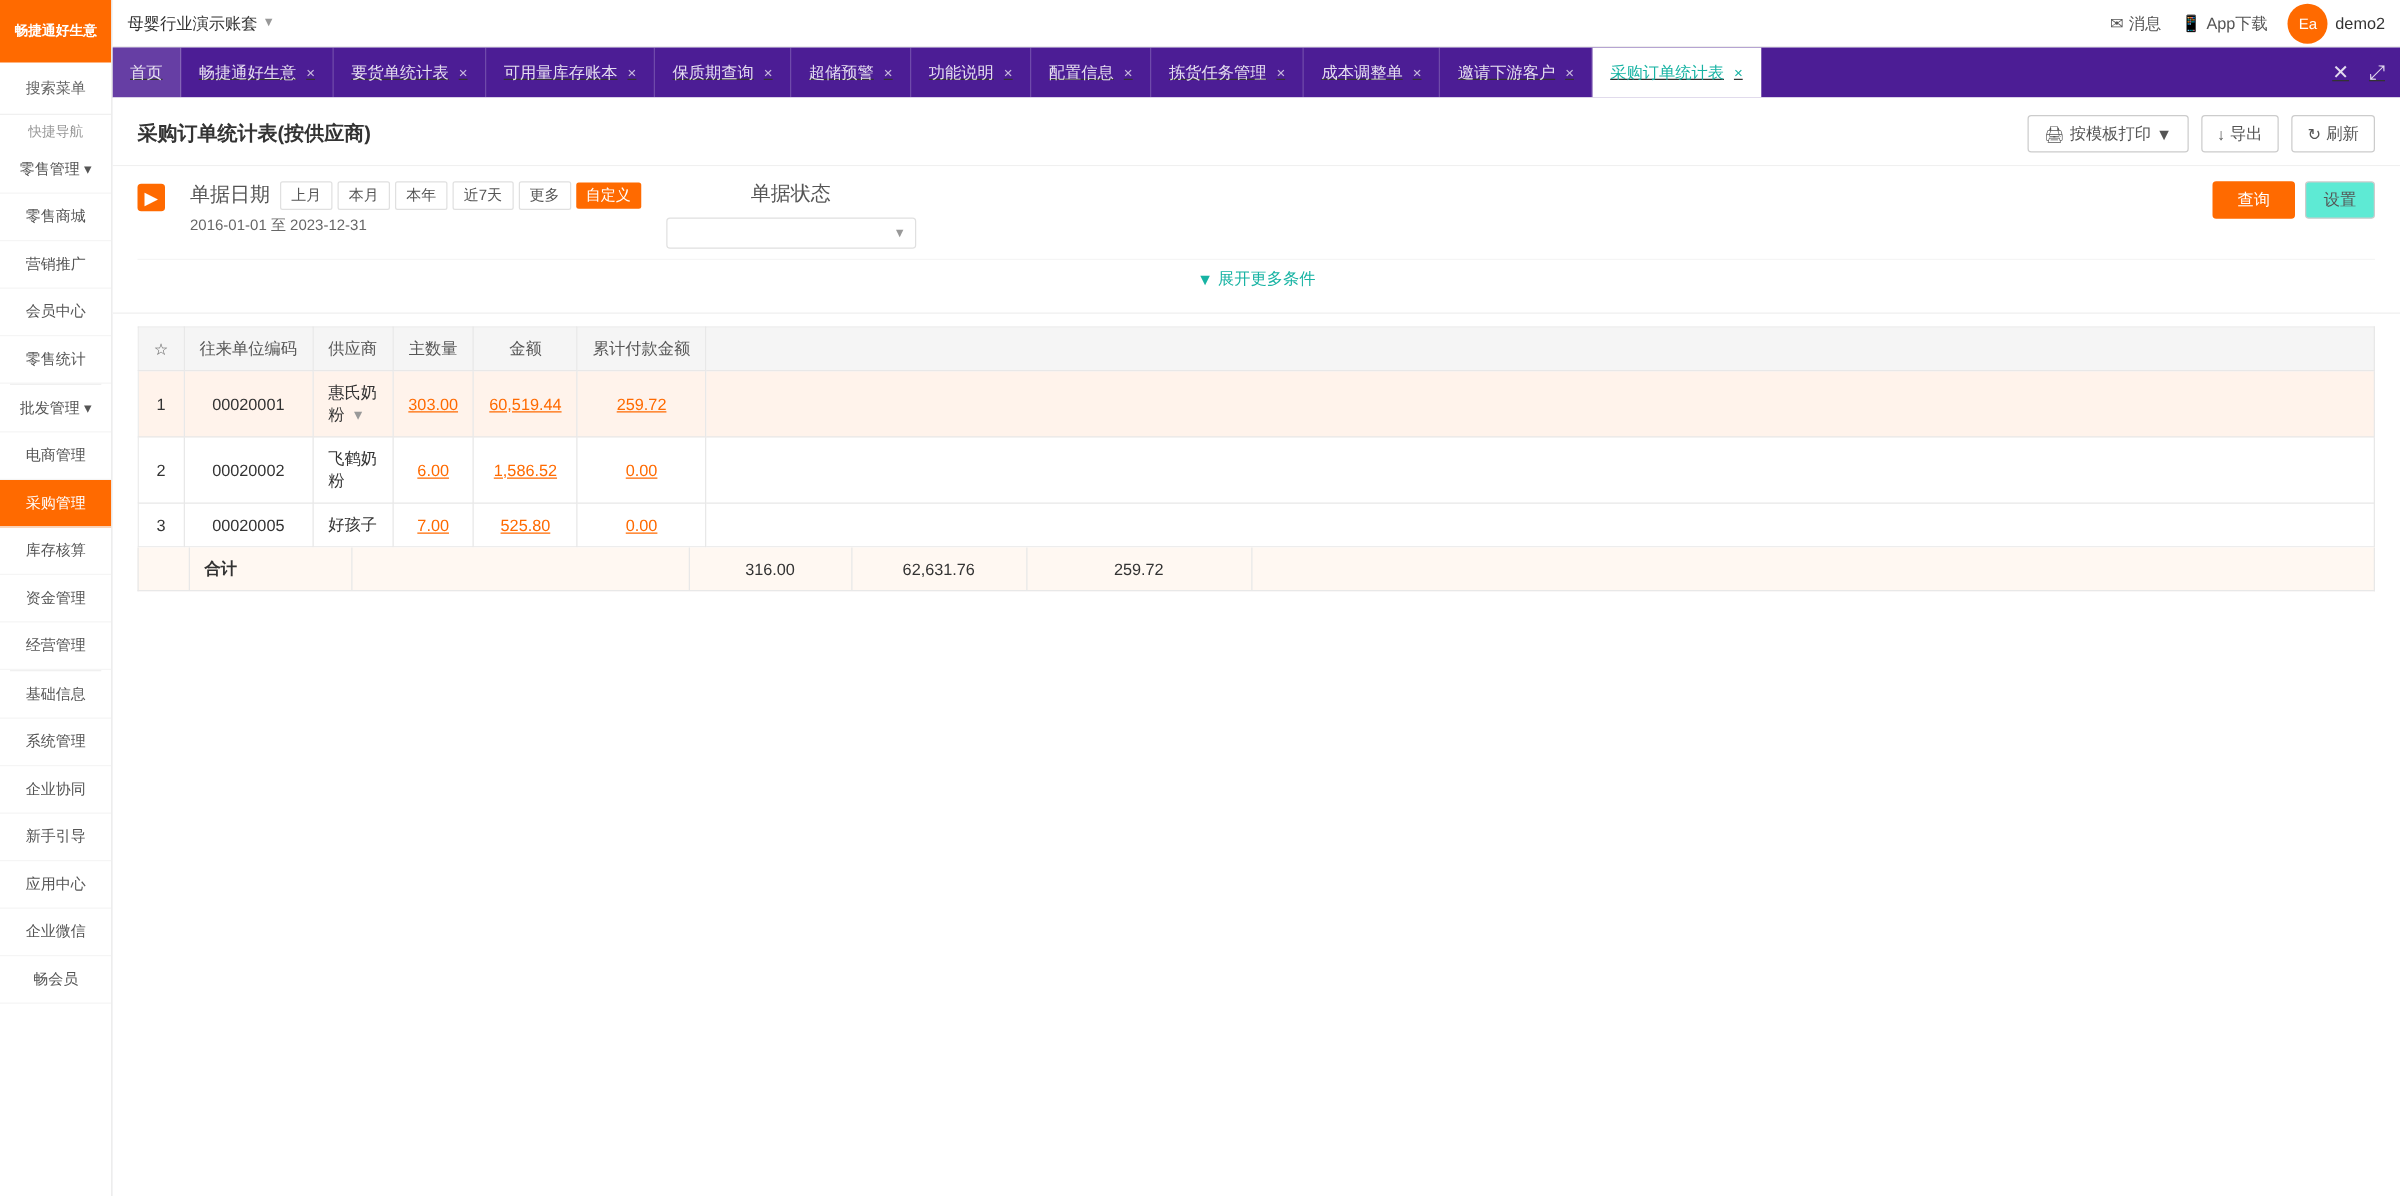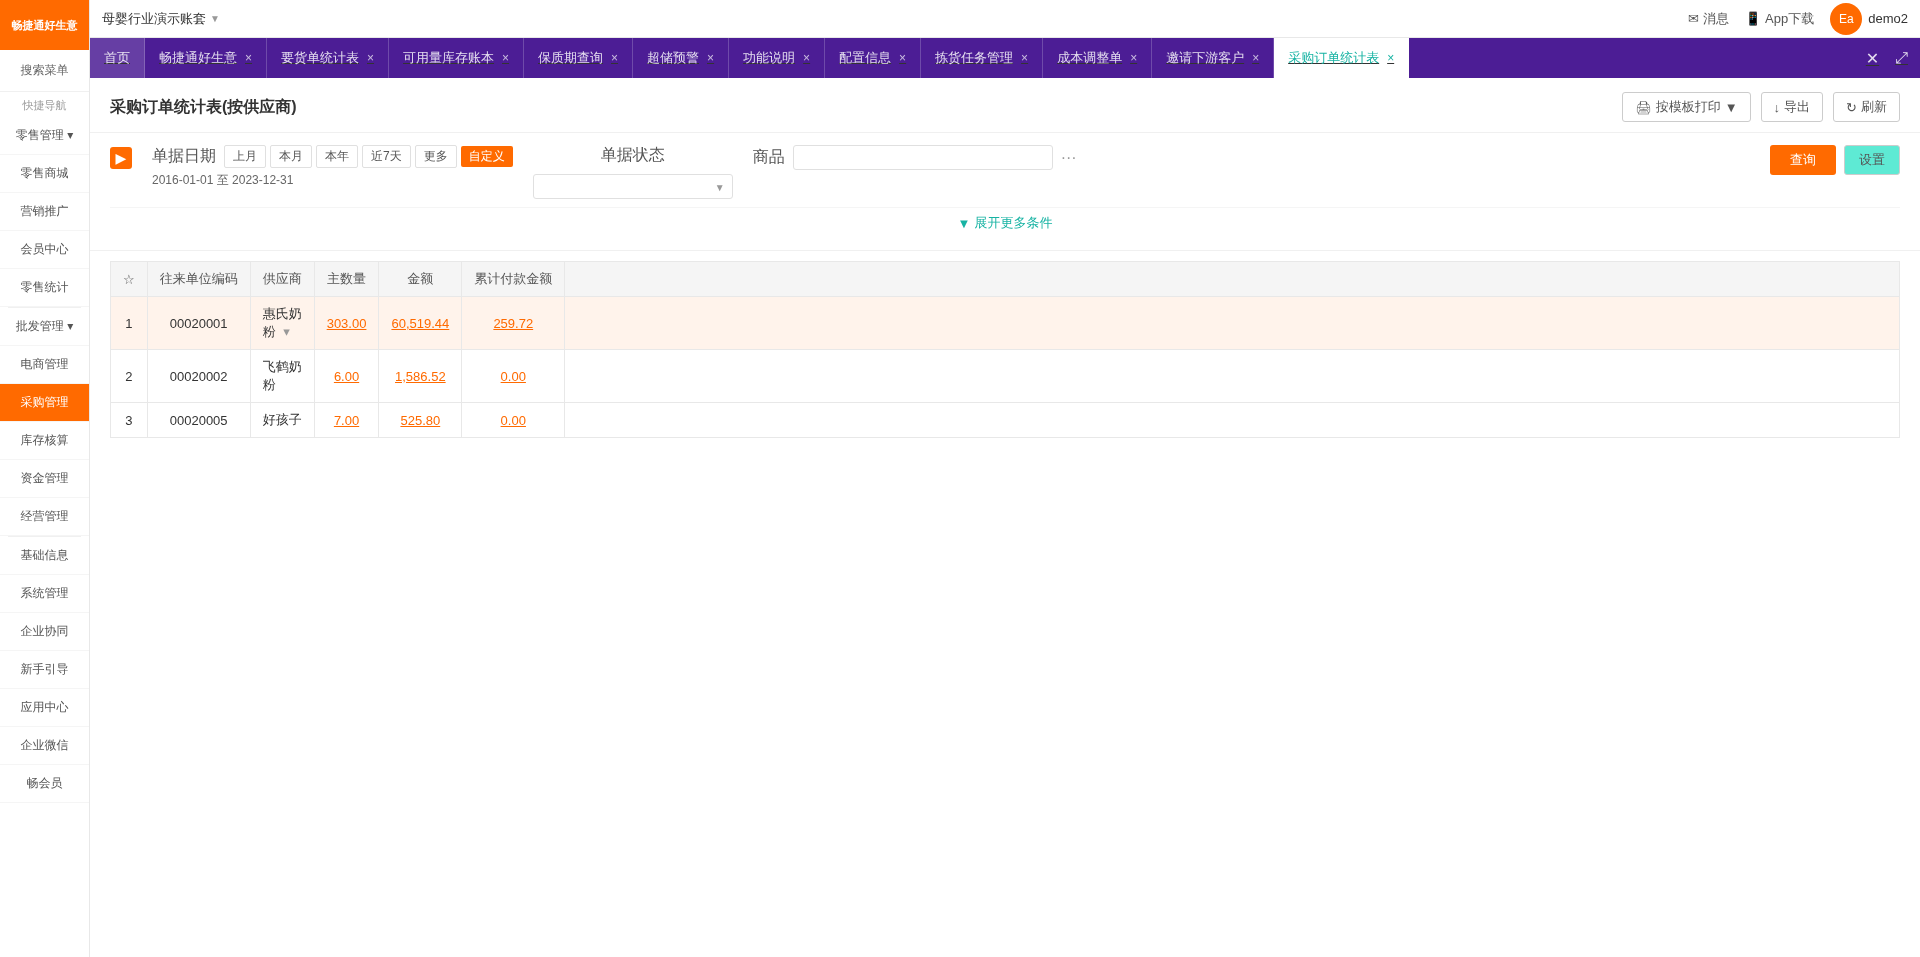--- a/index.html
+++ b/index.html
@@ -239,25 +239,20 @@
           <div style="display:flex;align-items:center;gap:8px;flex-direction:column;">
             <span class="filter-label">单据状态</span>
             <div class="select-wrapper">
               <select class="filter-select">
                 <option value=""></option>
               </select>
               <span class="select-arrow">▼</span>
             </div>
           </div>
 
-          <div style="display:flex;align-items:center;gap:8px;">
-            <span class="filter-label">商品</span>
-            <input type="text" class="filter-input" style="min-width: 260px;">
-            <span style="color:#999;cursor:pointer;font-size:16px;">···</span>
-          </div>
 
           <div style="display:flex;gap:8px;margin-left:auto;">
             <button class="btn-query">查询</button>
             <button class="btn-settings">设置</button>
           </div>
         </div>
 
         <div class="expand-row">
           <button class="btn-expand">
             <span>▼</span>
@@ -314,17 +309,32 @@
     </td>
     <td class="text-link">7.00</td>
     <td class="text-link">525.80</td>
     <td class="text-link">0.00</td>
     <td></td>
   </tr>
               </tbody>
           </table>
         </div>
 
+        <div style="background:#fff8f2;border:1px solid #e8e8e8;border-top:none;">
+          <table style="width:100%;border-collapse:collapse;">
+            <tbody>
+                <tr>
+              <td style="width:40px;padding:8px 12px;border-right:1px solid #e8e8e8;"></td>
+              <td style="width:130px;padding:8px 12px;border-right:1px solid #e8e8e8;font-weight:bold;">合计</td>
+              <td style="width:270px;padding:8px 12px;border-right:1px solid #e8e8e8;"></td>
+              <td style="width:130px;padding:8px 12px;text-align:center;border-right:1px solid #e8e8e8;">316.00</td>
+              <td style="width:140px;padding:8px 12px;text-align:center;border-right:1px solid #e8e8e8;">62,631.76</td>
+              <td style="width:180px;padding:8px 12px;text-align:center;border-right:1px solid #e8e8e8;">259.72</td>
+              <td style="flex:1;padding:8px 12px;"></td>
+            </tr>
+          </tbody>
+            </table>
+        </div>
       </div>
 
     </div>
   </div>
 </div>
 
 </body></html>

